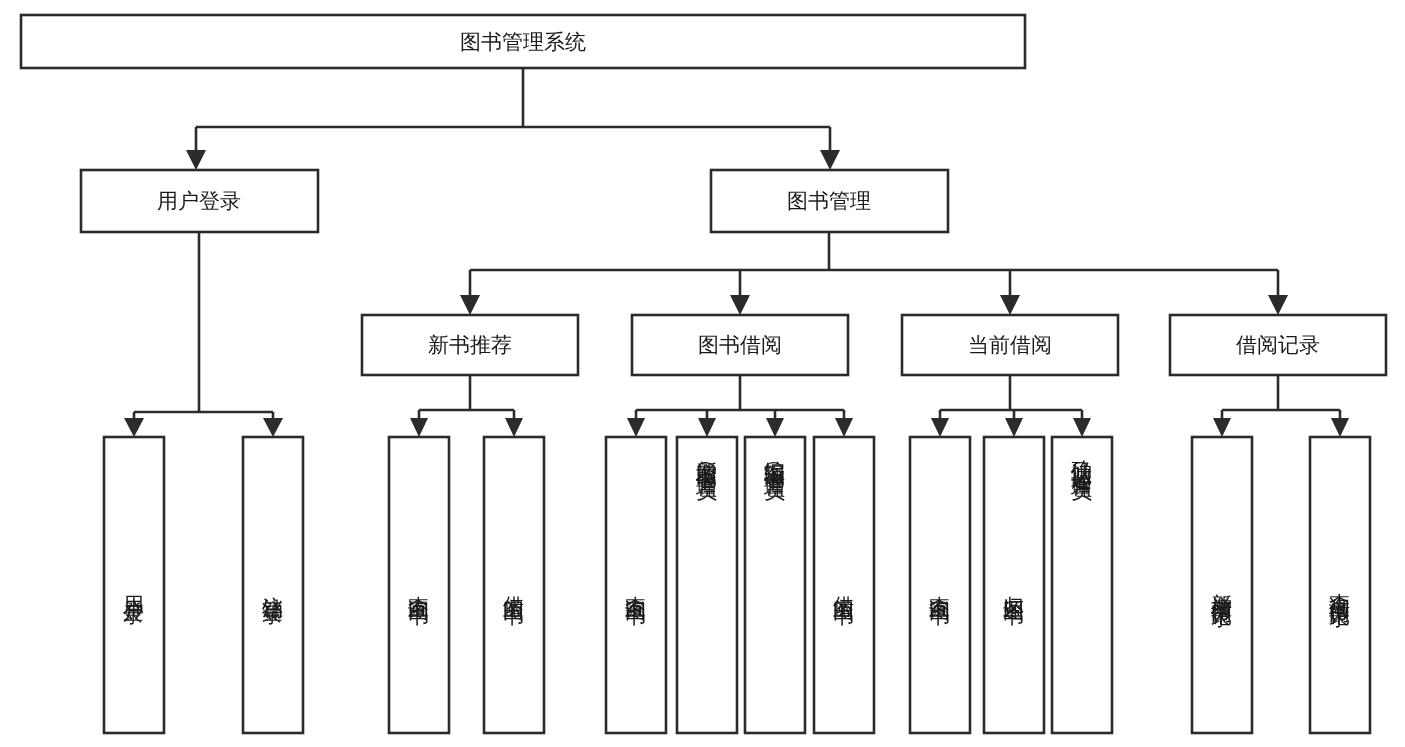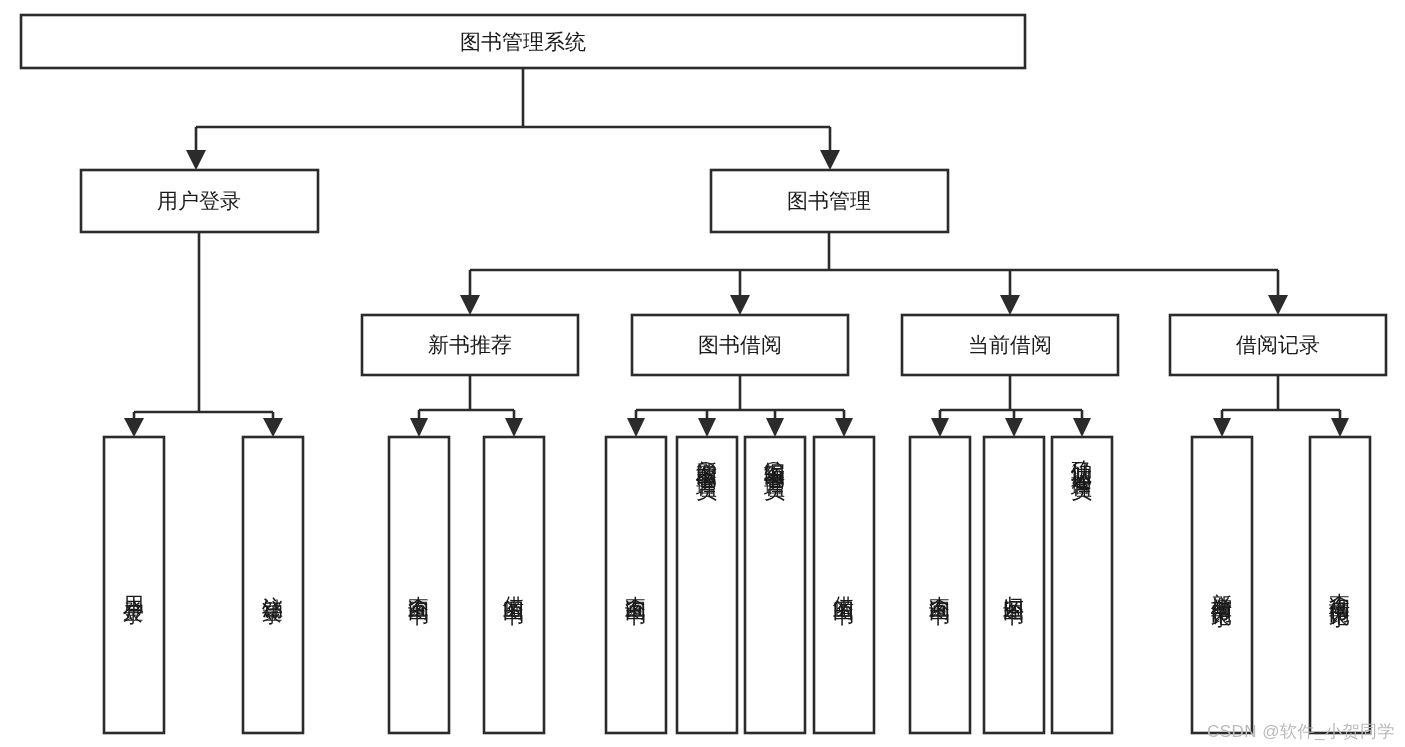--- a/index.html
+++ b/index.html
@@ -247,14 +247,13 @@
   <div class="leaf-label-wrap" style="left:1052px; top:443px; width:60px; height:290px;">
     <span class="leaf-label">确认归还（管理员）</span>
   </div>
   <div class="leaf-label-wrap center" style="left:1192px; top:437px; width:60px; height:296px;">
     <span class="leaf-label">新增借阅记录</span>
   </div>
   <div class="leaf-label-wrap center" style="left:1310px; top:437px; width:60px; height:296px;">
     <span class="leaf-label">查询借阅记录</span>
   </div>
 
-  <div class="watermark">CSDN @软件_小贺同学</div>
 </div>
 
 </body></html>

